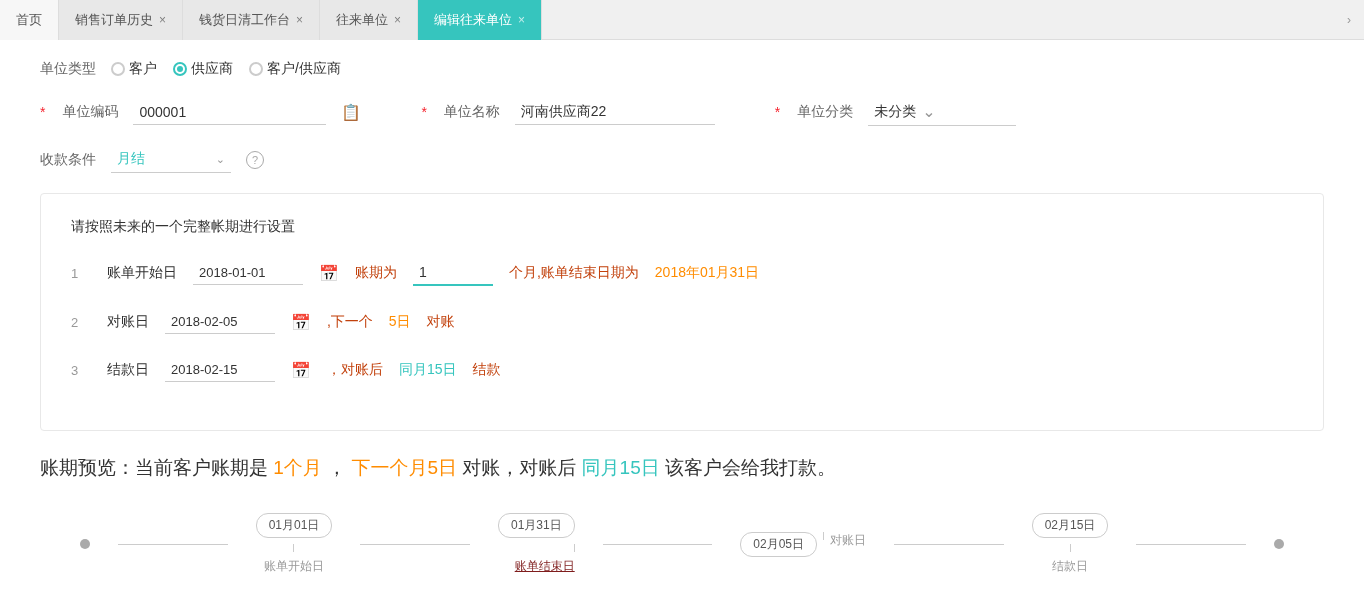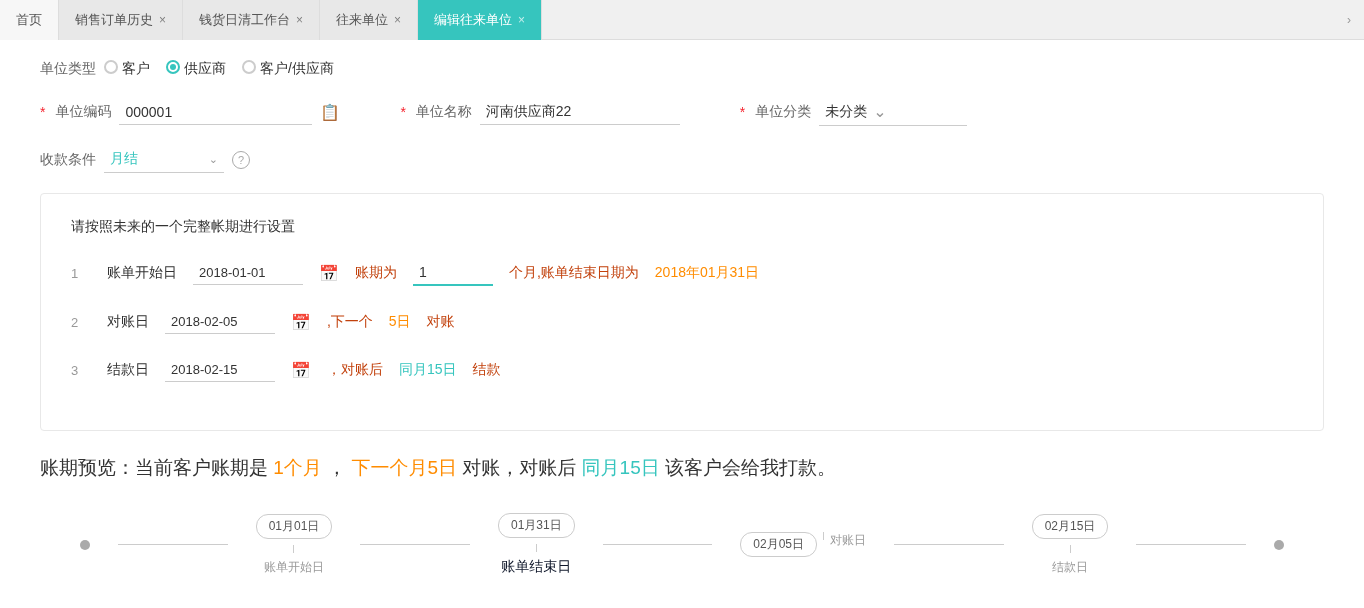--- a/index.html
+++ b/index.html
@@ -62,21 +62,21 @@
     .form-row {
       display: flex;
       align-items: center;
       margin-bottom: 20px;
       gap: 20px;
     }
 
     .form-field {
       display: flex;
       align-items: center;
-      gap: 8px;
+      gap: 15px;
     }
 
     .form-label {
       color: #666;
       white-space: nowrap;
     }
 
     .required-star {
       color: #f5222d;
       margin-right: 2px;
@@ -98,21 +98,21 @@
     }
 
     
     .radio-group {
       display: flex;
       align-items: center;
       gap: 16px;
     }
     .radio-item {
       display: flex;
-      align-items: flex-start;
+      align-items: center;
       gap: 4px;
       cursor: pointer;
     }
     .radio-circle {
       width: 14px;
       height: 14px;
       border-radius: 50%;
       border: 2px solid #ccc;
       display: flex;
       align-items: center;
@@ -383,24 +383,24 @@
       <div style="flex:1; height:1px; background:#ccc;"></div>
 
       <div style="display:flex; flex-direction:column; align-items:center; gap:6px;">
         <div style="border:1px solid #ccc; border-radius:12px; padding:3px 12px; font-size:12px; color:#555; background:#fff; white-space:nowrap;">01月01日</div>
         <div style="width:1px; height:8px; background:#ccc;"></div>
         <div style="font-size:12px; color:#999;">账单开始日</div>
       </div>
 
       <div style="flex:1; height:1px; background:#ccc;"></div>
 
-      <div style="display:flex; flex-direction:column; align-items:center; gap:6px;">
+      <div style="display:flex; flex-direction:column; align-items:flex-end; gap:6px;">
         <div style="border:1px solid #ccc; border-radius:12px; padding:3px 12px; font-size:12px; color:#555; background:#fff; white-space:nowrap;">01月31日</div>
         <div style="width:1px; height:8px; background:#ccc;"></div>
-        <div style="font-size:14px; color:#0f172a;">账单结束日</div>
+        <div style="font-size:12px; color:#7f1d1d;text-decoration:underline;">账单结束日</div>
       </div>
 
       <div style="flex:1; height:1px; background:#ccc;"></div>
 
       <div style="display:flex; align-items:flex-start; gap:6px;">
         <div style="border:1px solid #ccc; border-radius:12px; padding:3px 12px; font-size:12px; color:#555; background:#fff; white-space:nowrap;">02月05日</div>
         <div style="width:1px; height:8px; background:#ccc;"></div>
         <div style="font-size:12px; color:#999;">对账日</div>
       </div>
 

